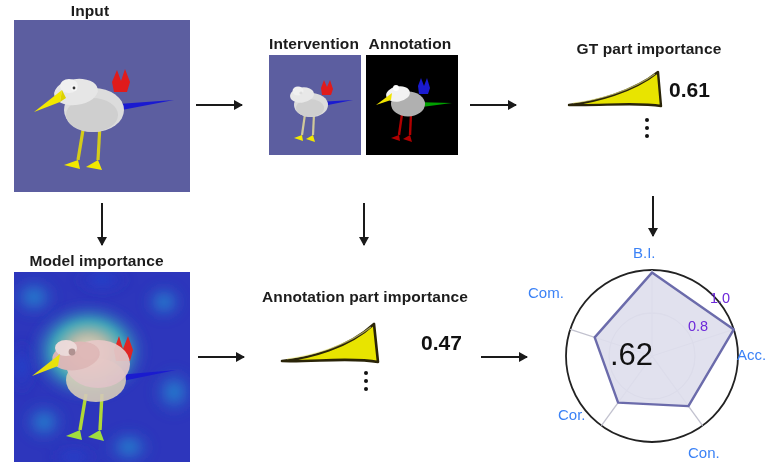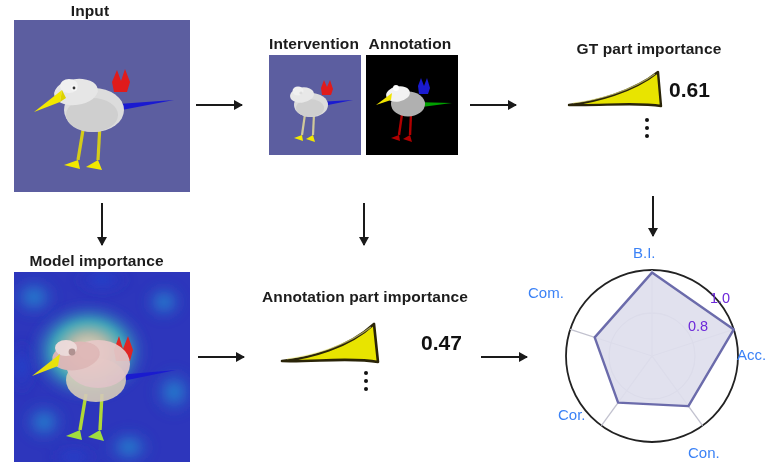--- a/index.html
+++ b/index.html
@@ -312,13 +312,14 @@
   <div class="radar-label" style="left:30px; top:160px;">Cor.</div>
 
   <div class="radar-label" style="left:0px; top:38px;text-align:center;">Com.</div>
 
   
   <div class="radar-tick" style="left:182px; top:44px;">1.0</div>
 
   <div class="radar-tick" style="left:160px; top:72px;">0.8</div>
 
   
+  <div class="radar-center-score" style="left:82px; top:91px;">.62</div>
 </div>
 
 </body></html>

